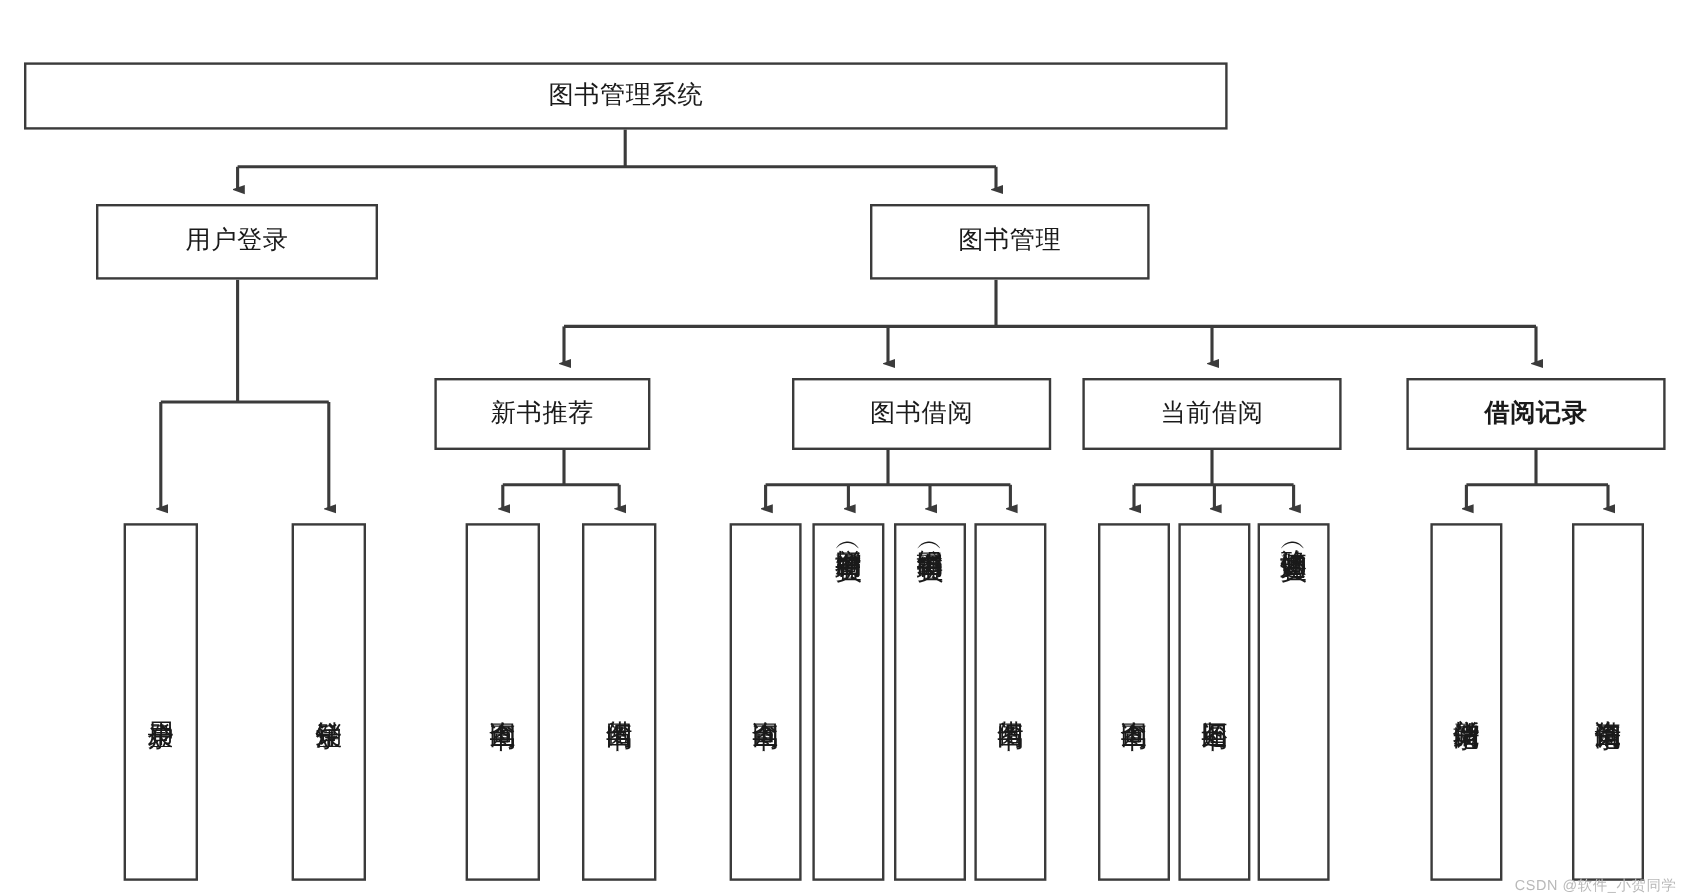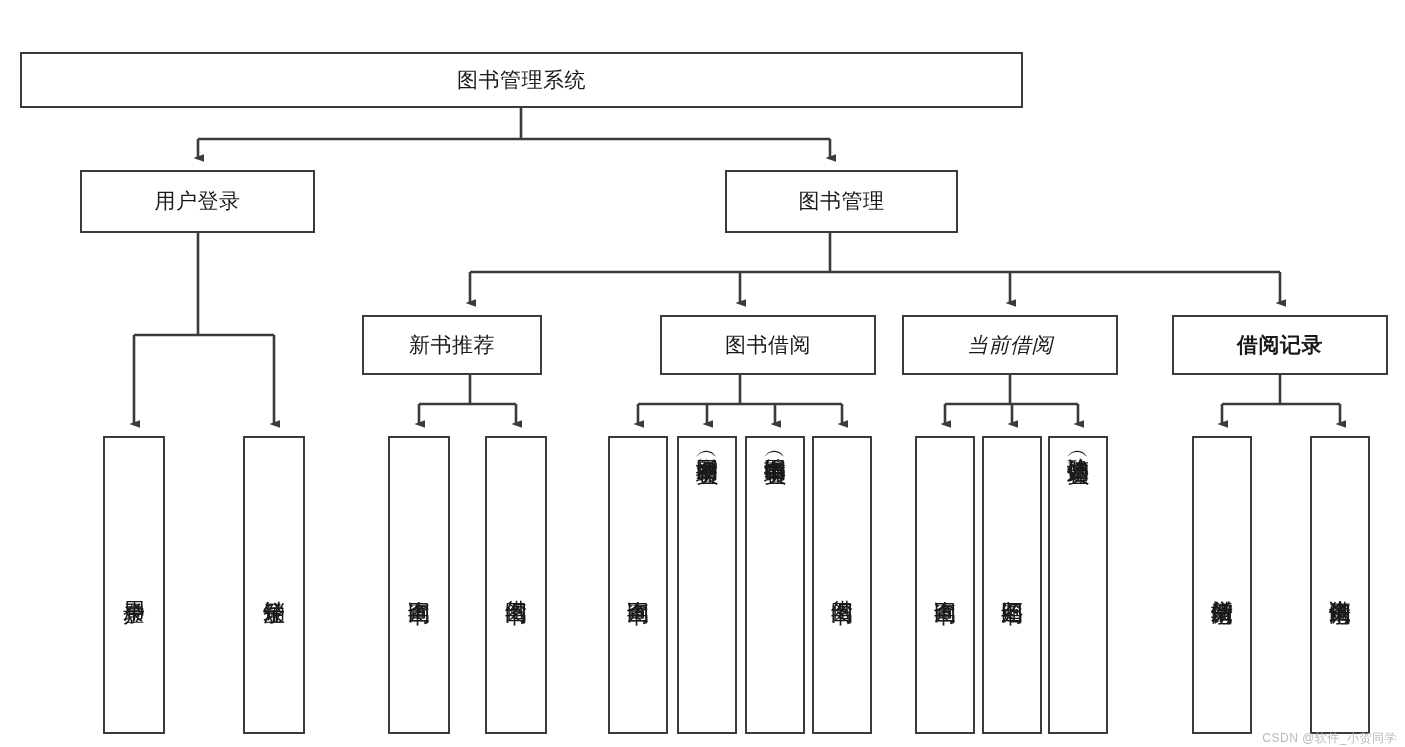--- a/index.html
+++ b/index.html
@@ -141,21 +141,21 @@
   <div class="node-box" id="node-l2-1" style="left: 712px; top: 170px; width: 233px; height: 63px; margin-left: 13px;">
     <span class="node-label">图书管理</span>
   </div>
 
   <div class="node-box" id="node-l3-0" style="left: 362px; top: 315px; width: 180px; height: 60px;">
     <span class="node-label">新书推荐</span>
   </div>
   <div class="node-box" id="node-l3-1" style="left: 632px; top: 315px; width: 216px; height: 60px; margin-left: 28px;">
     <span class="node-label">图书借阅</span>
   </div>
-  <div class="node-box" id="node-l3-2" style="left: 902px; top: 315px; width: 216px; height: 60px; font-style: italic;">
+  <div class="node-box" id="node-l3-2" style="left: 902px; top: 315px; width: 216px; height: 60px;">
     <span class="node-label">当前借阅</span>
   </div>
   <div class="node-box" id="node-l3-3" style="left: 1172px; top: 315px; width: 216px; height: 60px; font-weight: bold;">
     <span class="node-label">借阅记录</span>
   </div>
 
   <div class="leaf-box" id="leaf-0" style="left: 103px; top: 436px; width: 62px; height: 298px;">
     <span class="leaf-label">用户登录</span>
   </div>
   <div class="leaf-box" id="leaf-1" style="left: 243px; top: 436px; width: 62px; height: 298px;">

